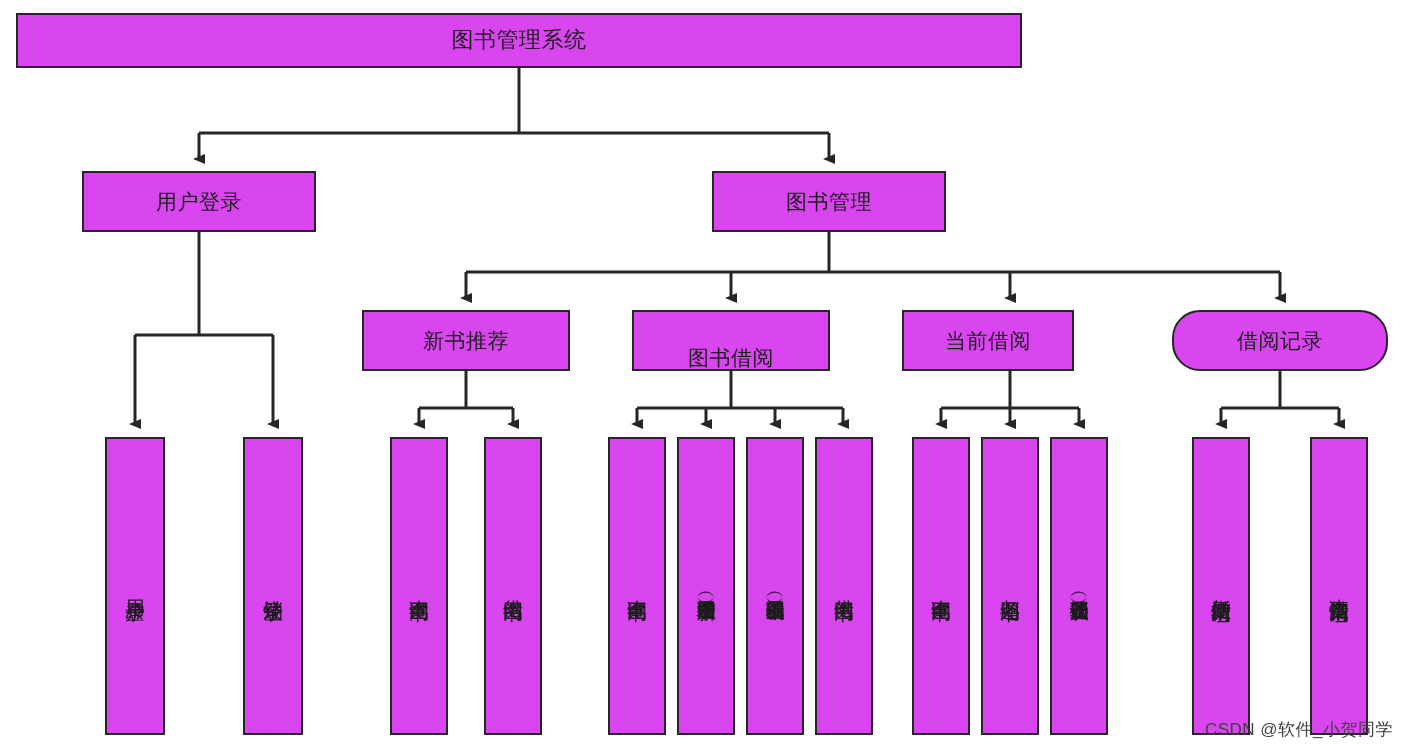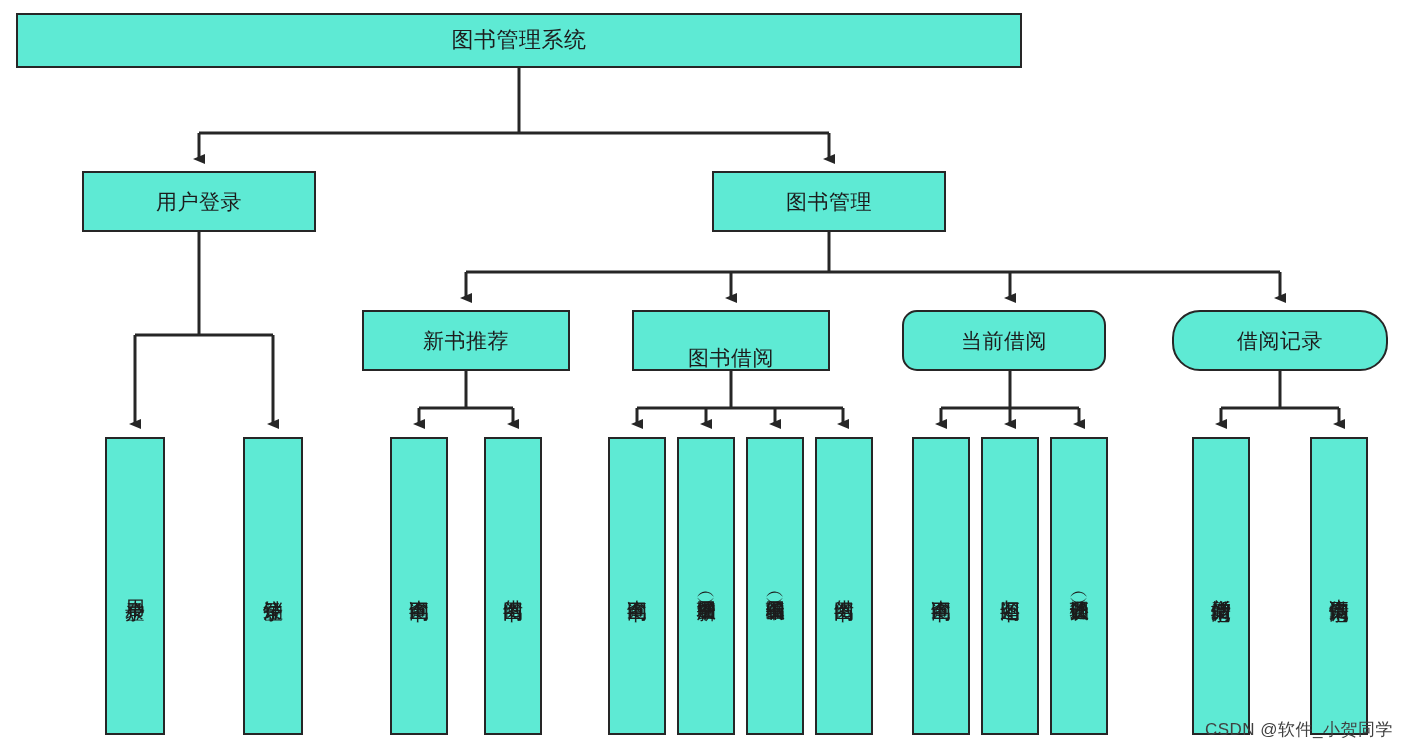--- a/index.html
+++ b/index.html
@@ -17,21 +17,21 @@
   }
   #wires {
     position: absolute;
     left: 0; top: 0;
     width: 1405px; height: 747px;
     pointer-events: none;
   }
   .node {
     position: absolute;
     border: 2px solid #262626;
-    background: #5eead4;
+    background: #d946ef;
     color: #1c1c1c;
     display: flex;
     align-items: center;
     justify-content: center;
     z-index: 2;
   }
   .node .lbl {
     font-size: 21px;
     line-height: 1.1;
     letter-spacing: 0.5px;
@@ -141,21 +141,21 @@
   <div class="node h" style="left:362px; top:310px; width:208px;">
     <span class="lbl">新书推荐</span>
   </div>
 
   <div class="node h" style="left:712px; top:171px; width:234px;">
     <span class="lbl">图书管理</span>
   </div>
   <div class="node h" style="left:632px; top:310px; width:198px;align-items:flex-end;">
     <span class="lbl">图书借阅</span>
   </div>
-  <div class="node h" style="left:902px; top:310px; width:204px;border-radius:15px;">
+  <div class="node h" style="left:902px; top:310px; width:172px;">
     <span class="lbl">当前借阅</span>
   </div>
   <div class="node h" style="left:1172px; top:310px; width:216px;border-radius:28px;">
     <span class="lbl">借阅记录</span>
   </div>
 
   <div class="node v" style="left:105px; width:60px;">
     <span class="lbl">用户登录</span>
   </div>
   <div class="node v" style="left:243px; width:60px;">

